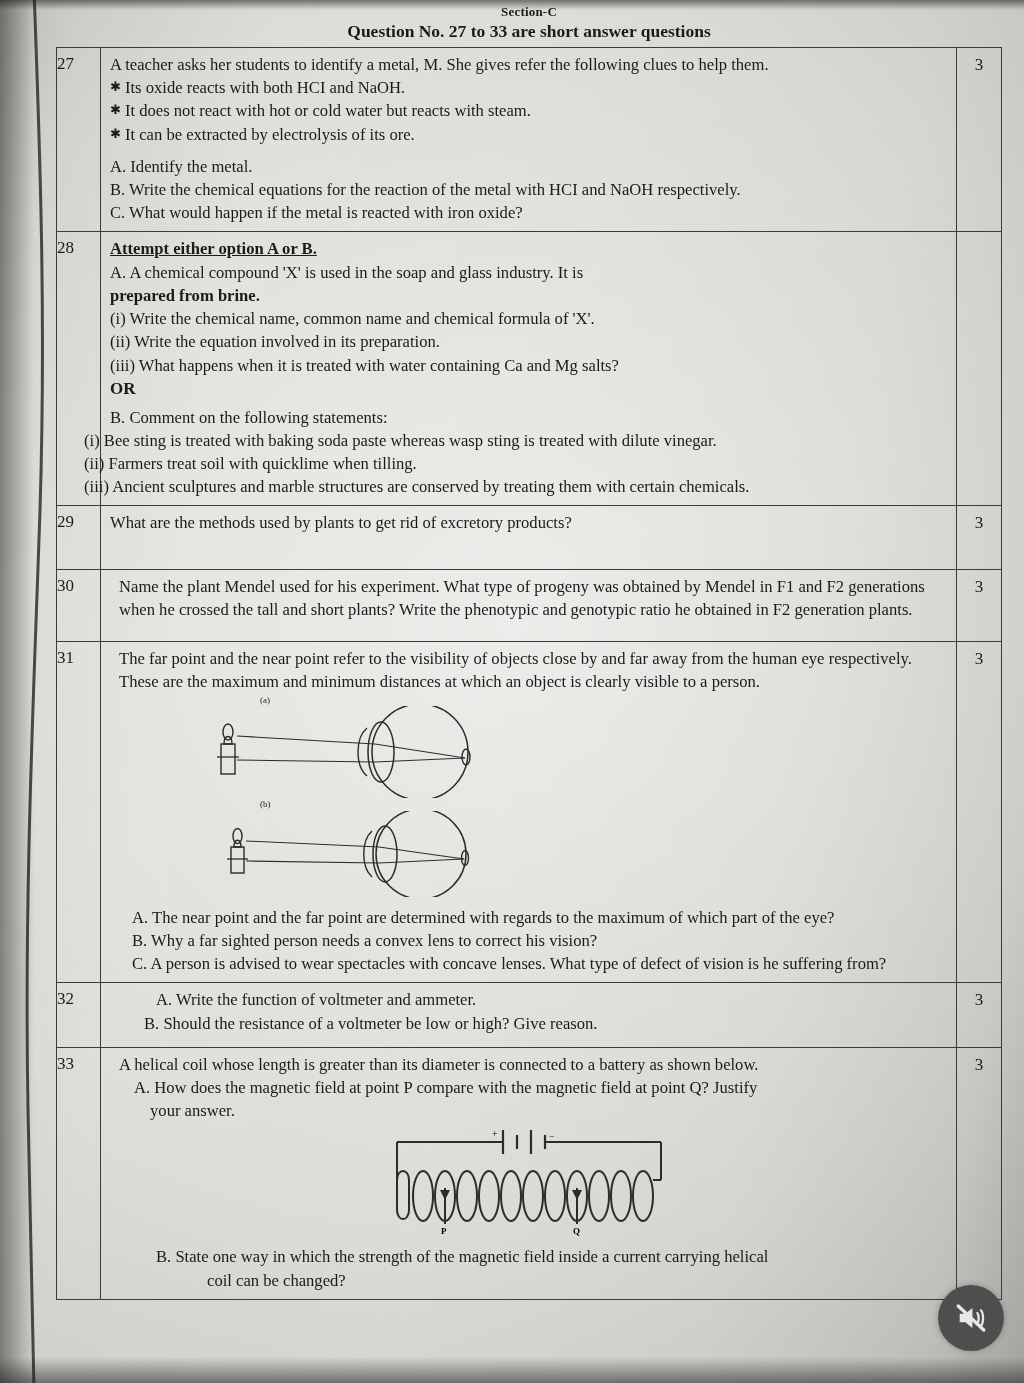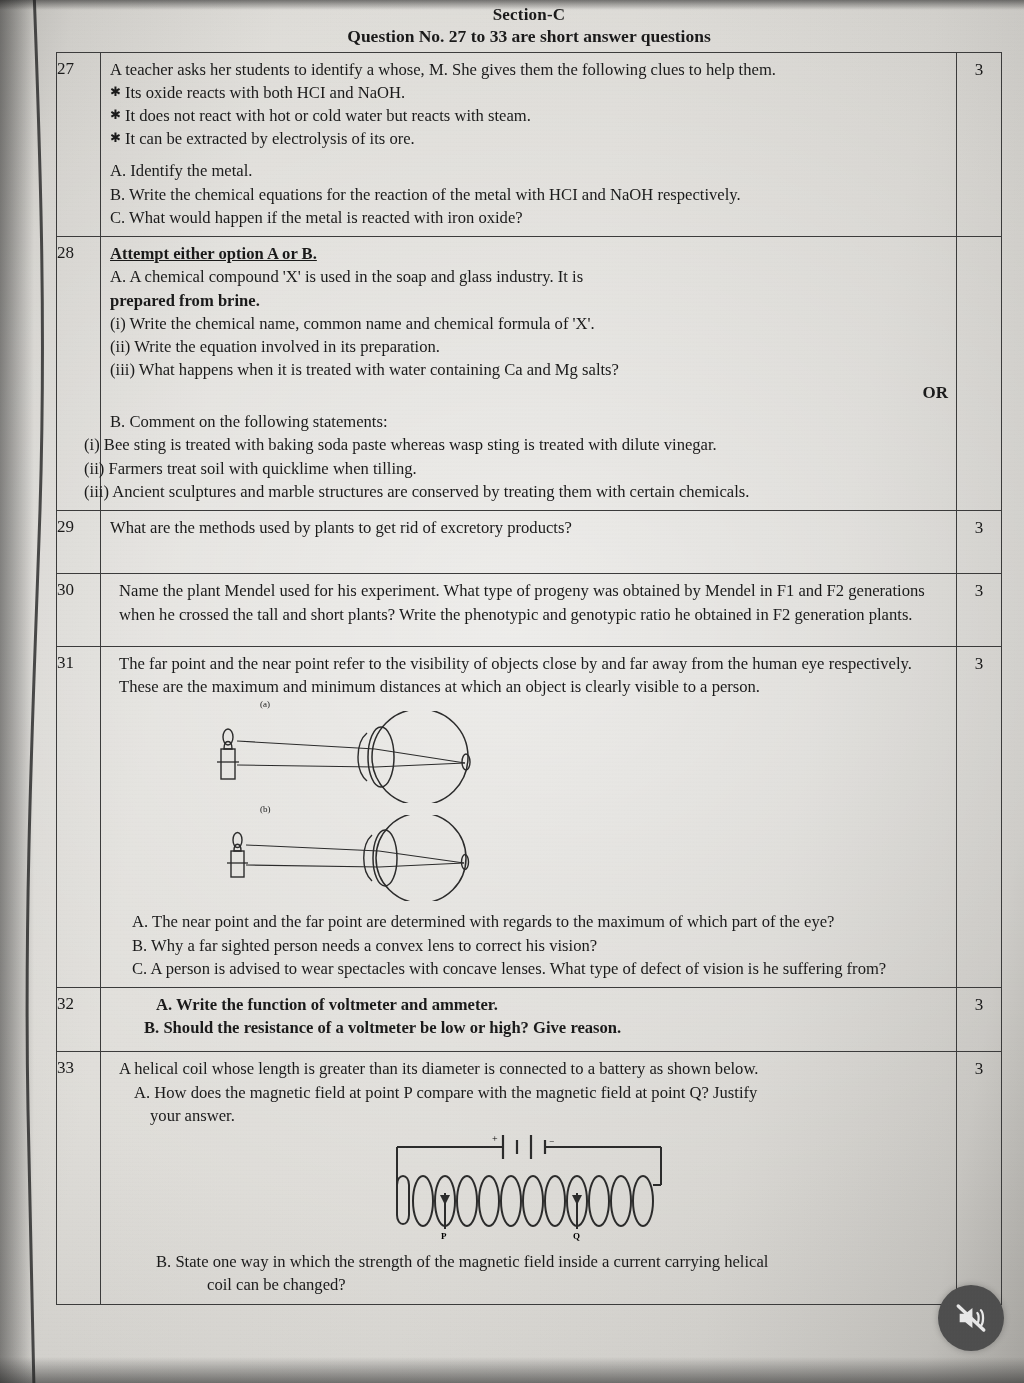--- a/index.html
+++ b/index.html
@@ -63,21 +63,21 @@
     vertical-align: top;
     padding: 0;
     background: transparent;
   }
   .hdr-cell {
     border: none !important;
     text-align: center;
     padding: 1px 0 5px 0 !important;
   }
   .hdr-section {
-    font-size: 17px;
+    font-size: 13px;
     font-weight: bold;
     letter-spacing: .2px;
     line-height: 1.15;
   }
   .hdr-sub {
     font-size: 17.5px;
     font-weight: bold;
     line-height: 1.2;
     margin-top: 1px;
   }
@@ -117,21 +117,21 @@
   }
   .hang {
     margin-left: 30px;
     text-indent: -22px;
   }
   .hang2 {
     margin-left: 46px;
     text-indent: -26px;
   }
   .bold-ul { font-weight: bold; text-decoration: underline; }
-  .ctr { text-align: right; font-weight: bold; font-size: 17px; }
+  .ctr { text-align: left; font-weight: bold; font-size: 17px; }
   .justify { text-align: justify; }
 
   .fig-a, .fig-b { position: relative; }
   .fig-label {
     font-size: 9px;
     margin-left: 150px;
   }
   svg.eye { display: block; margin-left: 105px; }
   svg.coil { display: block; margin: 6px auto 0 auto; }
 
@@ -180,21 +180,21 @@
         <tr>
           <td class="hdr-cell" colspan="3">
             <div class="hdr-section">Section-C</div>
             <div class="hdr-sub">Question No. 27 to 33 are short answer questions</div>
           </td>
         </tr>
 
         <tr>
           <td class="qnum">27</td>
           <td class="qbody">
-            <p class="lead">A teacher asks her students to identify a whose, M. She gives them the following clues to help them.</p>
+            <p class="lead">A teacher asks her students to identify a metal, M. She gives refer the following clues to help them.</p>
             <p class="clue"><span class="star">✱</span><span>Its oxide reacts with both HCI and NaOH.</span></p>
             <p class="clue"><span class="star">✱</span><span>It does not react with hot or cold water but reacts with steam.</span></p>
             <p class="clue"><span class="star">✱</span><span>It can be extracted by electrolysis of its ore.</span></p>
             <div class="spacer-sm"></div>
             <p class="sub">A. Identify the metal.</p>
             <p class="sub">B. Write the chemical equations for the reaction of the metal with  HCI and  NaOH respectively.</p>
             <p class="sub">C. What would happen if the metal is reacted with iron oxide?</p>
           </td>
           <td class="qmarks">3</td>
         </tr>
@@ -284,21 +284,21 @@
             <div class="spacer-sm"></div>
             <p class="hang" style="margin-left:46px;text-indent:-24px">A. The near point and the far point are determined with regards to the maximum of which part of the eye?</p>
             <p class="hang" style="margin-left:46px;text-indent:-24px">B. Why a far sighted person needs a convex lens to correct his vision?</p>
             <p class="hang" style="margin-left:46px;text-indent:-24px">C. A person is advised to wear spectacles with concave lenses. What type of defect of vision is he suffering from?</p>
           </td>
           <td class="qmarks">3</td>
         </tr>
 
         <tr>
           <td class="qnum">32</td>
-          <td class="qbody" style="padding-bottom:12px !important;font-weight:bold;">
+          <td class="qbody" style="padding-bottom:12px !important;">
             <p class="sub" style="margin-left:46px">A.  Write the function of voltmeter and ammeter.</p>
             <p class="sub" style="margin-left:34px">B.  Should the resistance of a voltmeter be low or high? Give reason.</p>
           </td>
           <td class="qmarks">3</td>
         </tr>
 
         <tr>
           <td class="qnum">33</td>
           <td class="qbody">
             <p style="margin-left:9px">A helical coil whose length is greater than its diameter is connected to a battery as shown below.</p>

